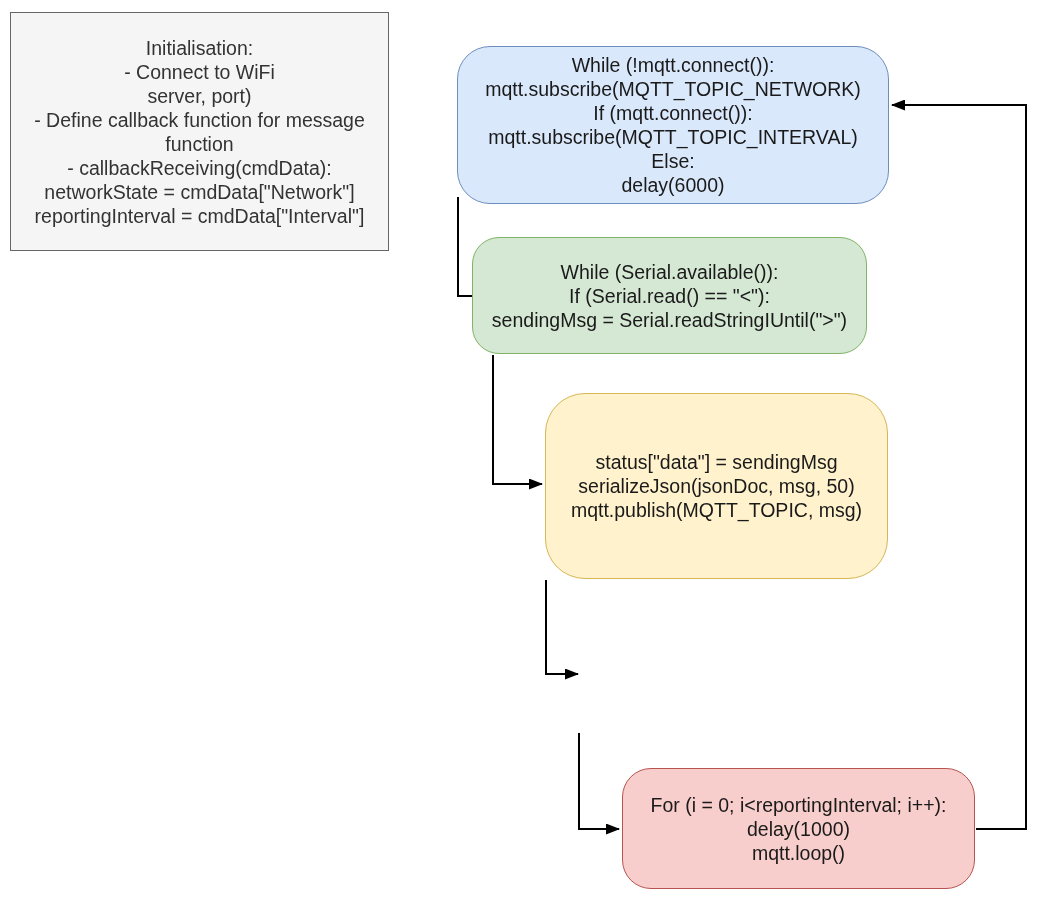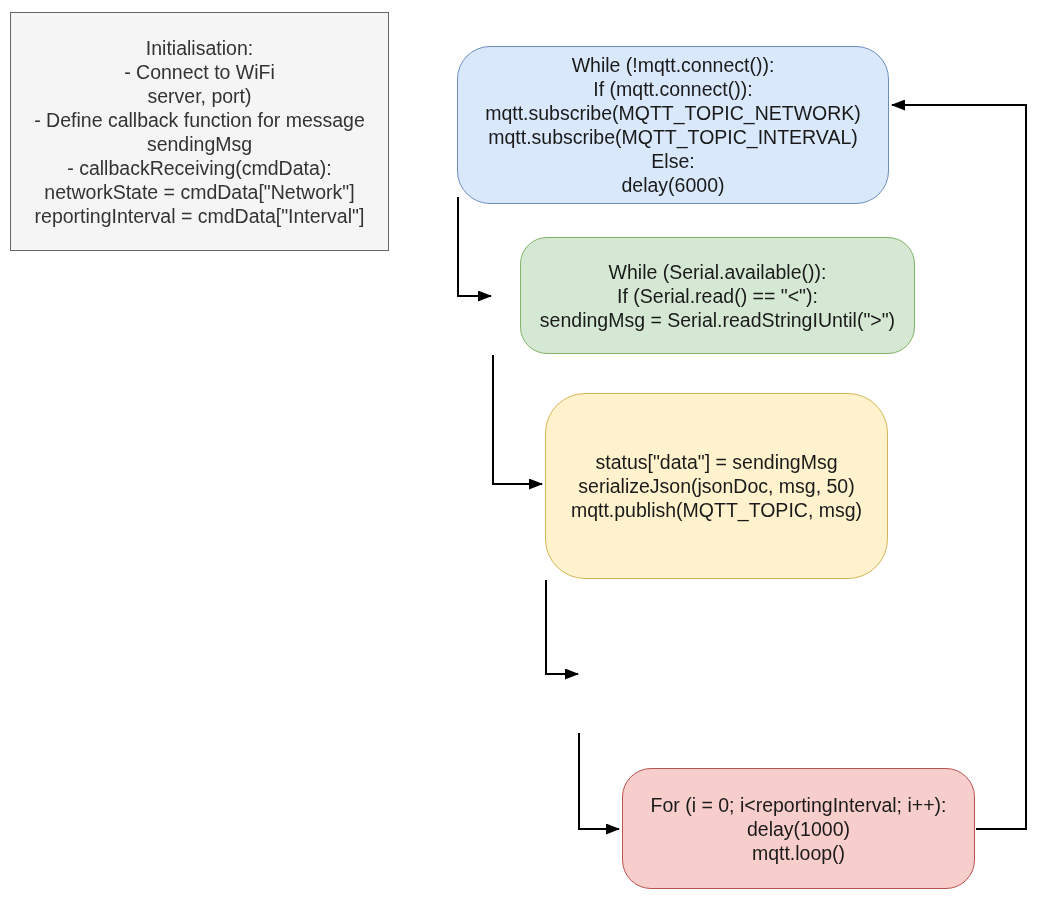--- a/index.html
+++ b/index.html
@@ -56,34 +56,34 @@
       <polyline points="546,580 546,674 578,674" class="edge" stroke="#000000" marker-end="url(#arrow)"></polyline>
       <polyline points="579,733 579,829 619,829" class="edge" stroke="#000000" marker-end="url(#arrow)"></polyline>
       <polyline points="976,829 1026,829 1026,105 892,105" class="edge" stroke="#000000" marker-end="url(#arrow)"></polyline>
     </svg>
 
   <div class="node" style="left: 10px; top: 12px; width: 379px; height: 239px; background: rgb(245, 245, 245); border-color: rgb(102, 102, 102); border-radius: 0px; color: rgb(51, 51, 51);">
       <div class="line">Initialisation:</div>
       <div class="line">- Connect to WiFi</div>
       <div class="line">server, port)</div>
       <div class="line">- Define callback function for message</div>
-      <div class="line">sendingMsg</div>
+      <div class="line">function</div>
       <div class="line">- callbackReceiving(cmdData):</div>
       <div class="line">networkState = cmdData["Network"]</div>
       <div class="line">reportingInterval = cmdData["Interval"]</div>
     </div>
   <div class="node" style="left: 457px; top: 14px; width: 432px; height: 158px; background: rgb(218, 232, 252); border-color: rgb(108, 142, 191); border-radius: 33px; color: rgb(26, 26, 26); margin-top: 32px;">
       <div class="line">While (!mqtt.connect()):</div>
+      <div class="line">mqtt.subscribe(MQTT_TOPIC_NETWORK)</div>
       <div class="line">If (mqtt.connect()):</div>
-      <div class="line">mqtt.subscribe(MQTT_TOPIC_NETWORK)</div>
       <div class="line">mqtt.subscribe(MQTT_TOPIC_INTERVAL)</div>
       <div class="line">Else:</div>
       <div class="line">delay(6000)</div>
     </div>
-  <div class="node" style="left: 520px; top: 237px; width: 395px; height: 117px; background: rgb(213, 232, 212); border-color: rgb(130, 179, 102); border-radius: 27px; color: rgb(26, 26, 26);">
+  <div class="node" style="left: 472px; top: 237px; width: 395px; height: 117px; background: rgb(213, 232, 212); border-color: rgb(130, 179, 102); border-radius: 27px; color: rgb(26, 26, 26);">
       <div class="line">While (Serial.available()):</div>
       <div class="line">If (Serial.read() == "&lt;"):</div>
       <div class="line">sendingMsg = Serial.readStringIUntil("&gt;")</div>
     </div>
   <div class="node" style="left: 545px; top: 393px; width: 343px; height: 186px; background: rgb(255, 242, 204); border-color: rgb(214, 182, 86); border-radius: 40px; color: rgb(26, 26, 26);">
       <div class="line">status["data"] = sendingMsg</div>
       <div class="line">serializeJson(jsonDoc, msg, 50)</div>
       <div class="line">mqtt.publish(MQTT_TOPIC, msg)</div>
     </div>
   <div class="node" style="left: 622px; top: 768px; width: 353px; height: 121px; background: rgb(248, 206, 204); border-color: rgb(184, 84, 80); border-radius: 29px; color: rgb(26, 26, 26);">

